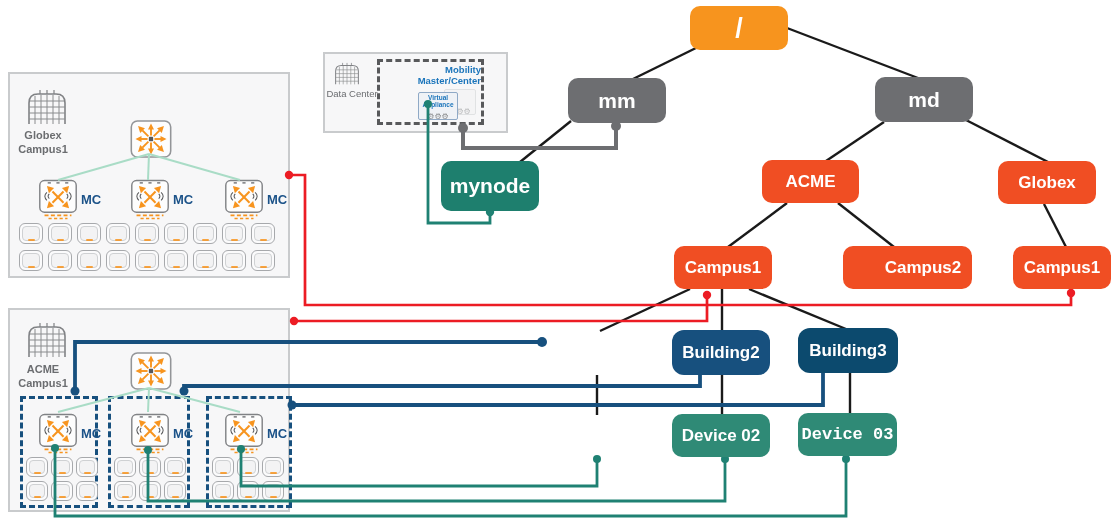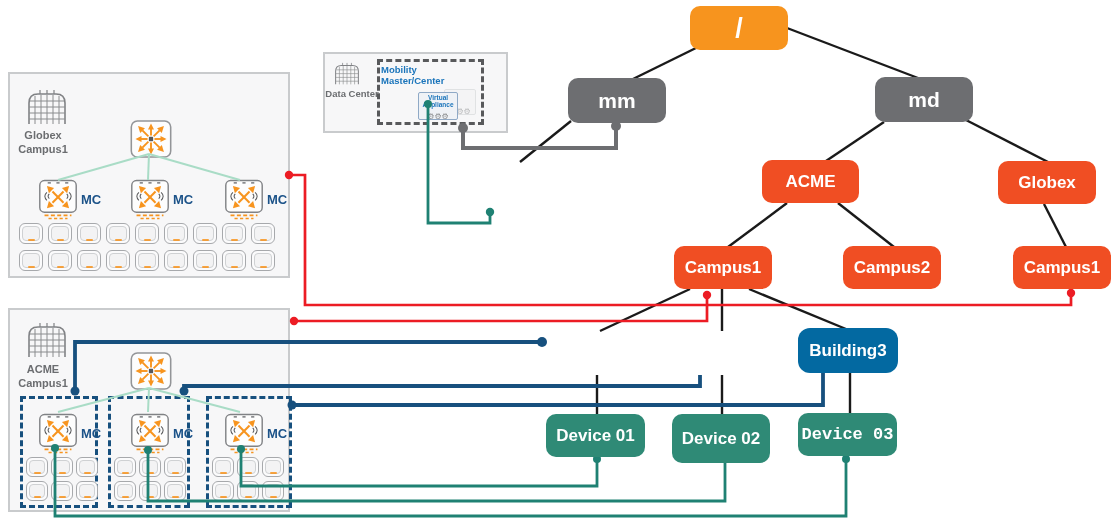--- a/index.html
+++ b/index.html
@@ -25,48 +25,48 @@
   .ap::before{content:"";position:absolute;inset:2px;border:1px solid #CFD1D3;border-radius:4px;background:#F3F3F4;}
   .ap::after{content:"";position:absolute;left:50%;bottom:2px;width:7px;height:2.5px;margin-left:-3.5px;
              background:#F7941E;border-radius:2px;opacity:.85;}
   #acme-box .ap-row{gap:3px;}
   #acme-box .ap{width:22px;height:20px;}
 
   .cluster{position:absolute;border:3px dashed #17507E;box-sizing:border-box;}
 
   
   .dc-dashed{position:absolute;left:52px;top:5px;width:107px;height:66px;border:3px dashed #58595B;box-sizing:border-box;}
-  .dc-master-label{position:absolute;left:56px;top:10px;width:100px;text-align:left;
+  .dc-master-label{position:absolute;left:56px;top:10px;width:100px;text-align:right;
                    font-size:9.5px;font-weight:bold;line-height:1.2;color:#1B75BB;}
-  .dc-label{position:absolute;left:0;top:34px;width:54px;text-align:center;font-size:9.5px;font-weight:bold;color:#6B6D70;}
+  .dc-label{position:absolute;left:0;top:34px;width:54px;text-align:center;font-size:9.5px;font-weight:normal;color:#6B6D70;}
   .appliance{position:absolute;box-sizing:border-box;border-radius:2px;text-align:center;}
   .appliance.back{left:119px;top:35px;width:32px;height:26px;background:#F2F2F3;border:1px solid #CFD1D3;opacity:.55;}
   .appliance.front{left:93px;top:38px;width:40px;height:28px;background:#EFF2F6;border:1.2px solid #8FA9C6;}
   .appliance .app-label{font-size:6.5px;font-weight:bold;color:#1B75BB;line-height:1.15;display:block;margin-top:1px;}
   .gears{display:block;height:9px;line-height:9px;}
   .gears::after{content:"\2699\2699\2699";font-size:8px;color:#8A8C8E;letter-spacing:0;}
   .appliance.back .gears{margin-top:14px;}
 
   
   .node{position:absolute;display:flex;align-items:center;justify-content:center;
         color:#fff;font-weight:bold;border-radius:10px;z-index:10;}
   #n-root   {left:690px;top:6px;  width:98px;height:44px;background:#F7941E;font-size:27px;}
   #n-mm     {left:568px;top:78px; width:98px;height:45px;background:#6D6E71;font-size:21px;}
   #n-md     {left:875px;top:77px; width:98px;height:45px;background:#6D6E71;font-size:21px;}
   #n-mynode {left:441px;top:161px;width:98px;height:50px;background:#1E7F6E;font-size:21px;}
   #n-acme   {left:762px;top:160px;width:97px;height:43px;background:#F04E23;font-size:17px;}
   #n-globex {left:998px;top:161px;width:98px;height:43px;background:#F04E23;font-size:17px;}
   #n-campus1a{left:674px;top:246px;width:98px;height:43px;background:#F04E23;font-size:17px;}
-  #n-campus2 {left:843px;top:246px;width:98px;height:43px;background:#F04E23;font-size:17px;}
+  #n-campus2 {left:843px;top:246px;width:98px;height:43px;background:#F04E23;font-size:17px;padding-left:31px;}
   #n-campus1g{left:1013px;top:246px;width:98px;height:43px;background:#F04E23;font-size:17px;}
   #n-b1{left:545px;top:330px;width:100px;height:45px;background:#17507E;font-size:17px;border-radius:12px;}
   #n-b2{left:672px;top:330px;width:98px; height:45px;background:#17507E;font-size:17px;border-radius:12px;}
-  #n-b3{left:798px;top:328px;width:100px;height:45px;background:#0369a1;font-size:17px;border-radius:12px;}
+  #n-b3{left:798px;top:328px;width:100px;height:45px;background:#0c4a6e;font-size:17px;border-radius:12px;}
   #n-d1{left:546px;top:414px;width:99px;height:43px;background:#2F8A76;font-size:17px;}
-  #n-d2{left:672px;top:414px;width:98px;height:49px;background:#2F8A76;font-size:17px;}
+  #n-d2{left:672px;top:414px;width:98px;height:43px;background:#2F8A76;font-size:17px;}
   #n-d3{left:798px;top:413px;width:99px;height:43px;background:#2F8A76;font-size:17px;font-family:Liberation Mono, monospace;}
 
   
   #links{position:absolute;left:0;top:0;width:1117px;height:524px;z-index:5;pointer-events:none;}
   .lk-black{stroke:#1A1A1A;stroke-width:2.4;fill:none;}
   .lk-green{stroke:#A9DCC6;stroke-width:2;fill:none;}
   .lk-red  {stroke:#EC1C24;stroke-width:2.7;fill:none;}
   .lk-blue {stroke:#17507E;stroke-width:3.8;fill:none;}
   .lk-teal {stroke:#1F8173;stroke-width:2.8;fill:none;}
   .lk-gray {stroke:#6D6E71;stroke-width:4;fill:none;}
@@ -347,23 +347,24 @@
     <g>
       <path class="lk-teal" d="M55,448 V516 H846 V459"></path>
       <circle class="dot-teal" cx="55" cy="448" r="4"></circle>
         <circle class="dot-teal" cx="846" cy="459" r="4"></circle>
     </g>
   </svg>
 
   <div class="node" id="n-root">/</div>
   <div class="node" id="n-mm">mm</div>
   <div class="node" id="n-md">md</div>
+  <div class="node" id="n-mynode">mynode</div>
   <div class="node" id="n-acme">ACME</div>
   <div class="node" id="n-globex">Globex</div>
   <div class="node" id="n-campus1a">Campus1</div>
   <div class="node" id="n-campus2">Campus2</div>
   <div class="node" id="n-campus1g">Campus1</div>
+  <div class="node" id="n-b2">Building2</div>
   <div class="node" id="n-b3">Building3</div>
-  <div class="node" id="n-d1">Device 01</div>
   <div class="node" id="n-d2">Device 02</div>
   <div class="node" id="n-d3">Device 03</div>
 
 </div>
 
 </body></html>

